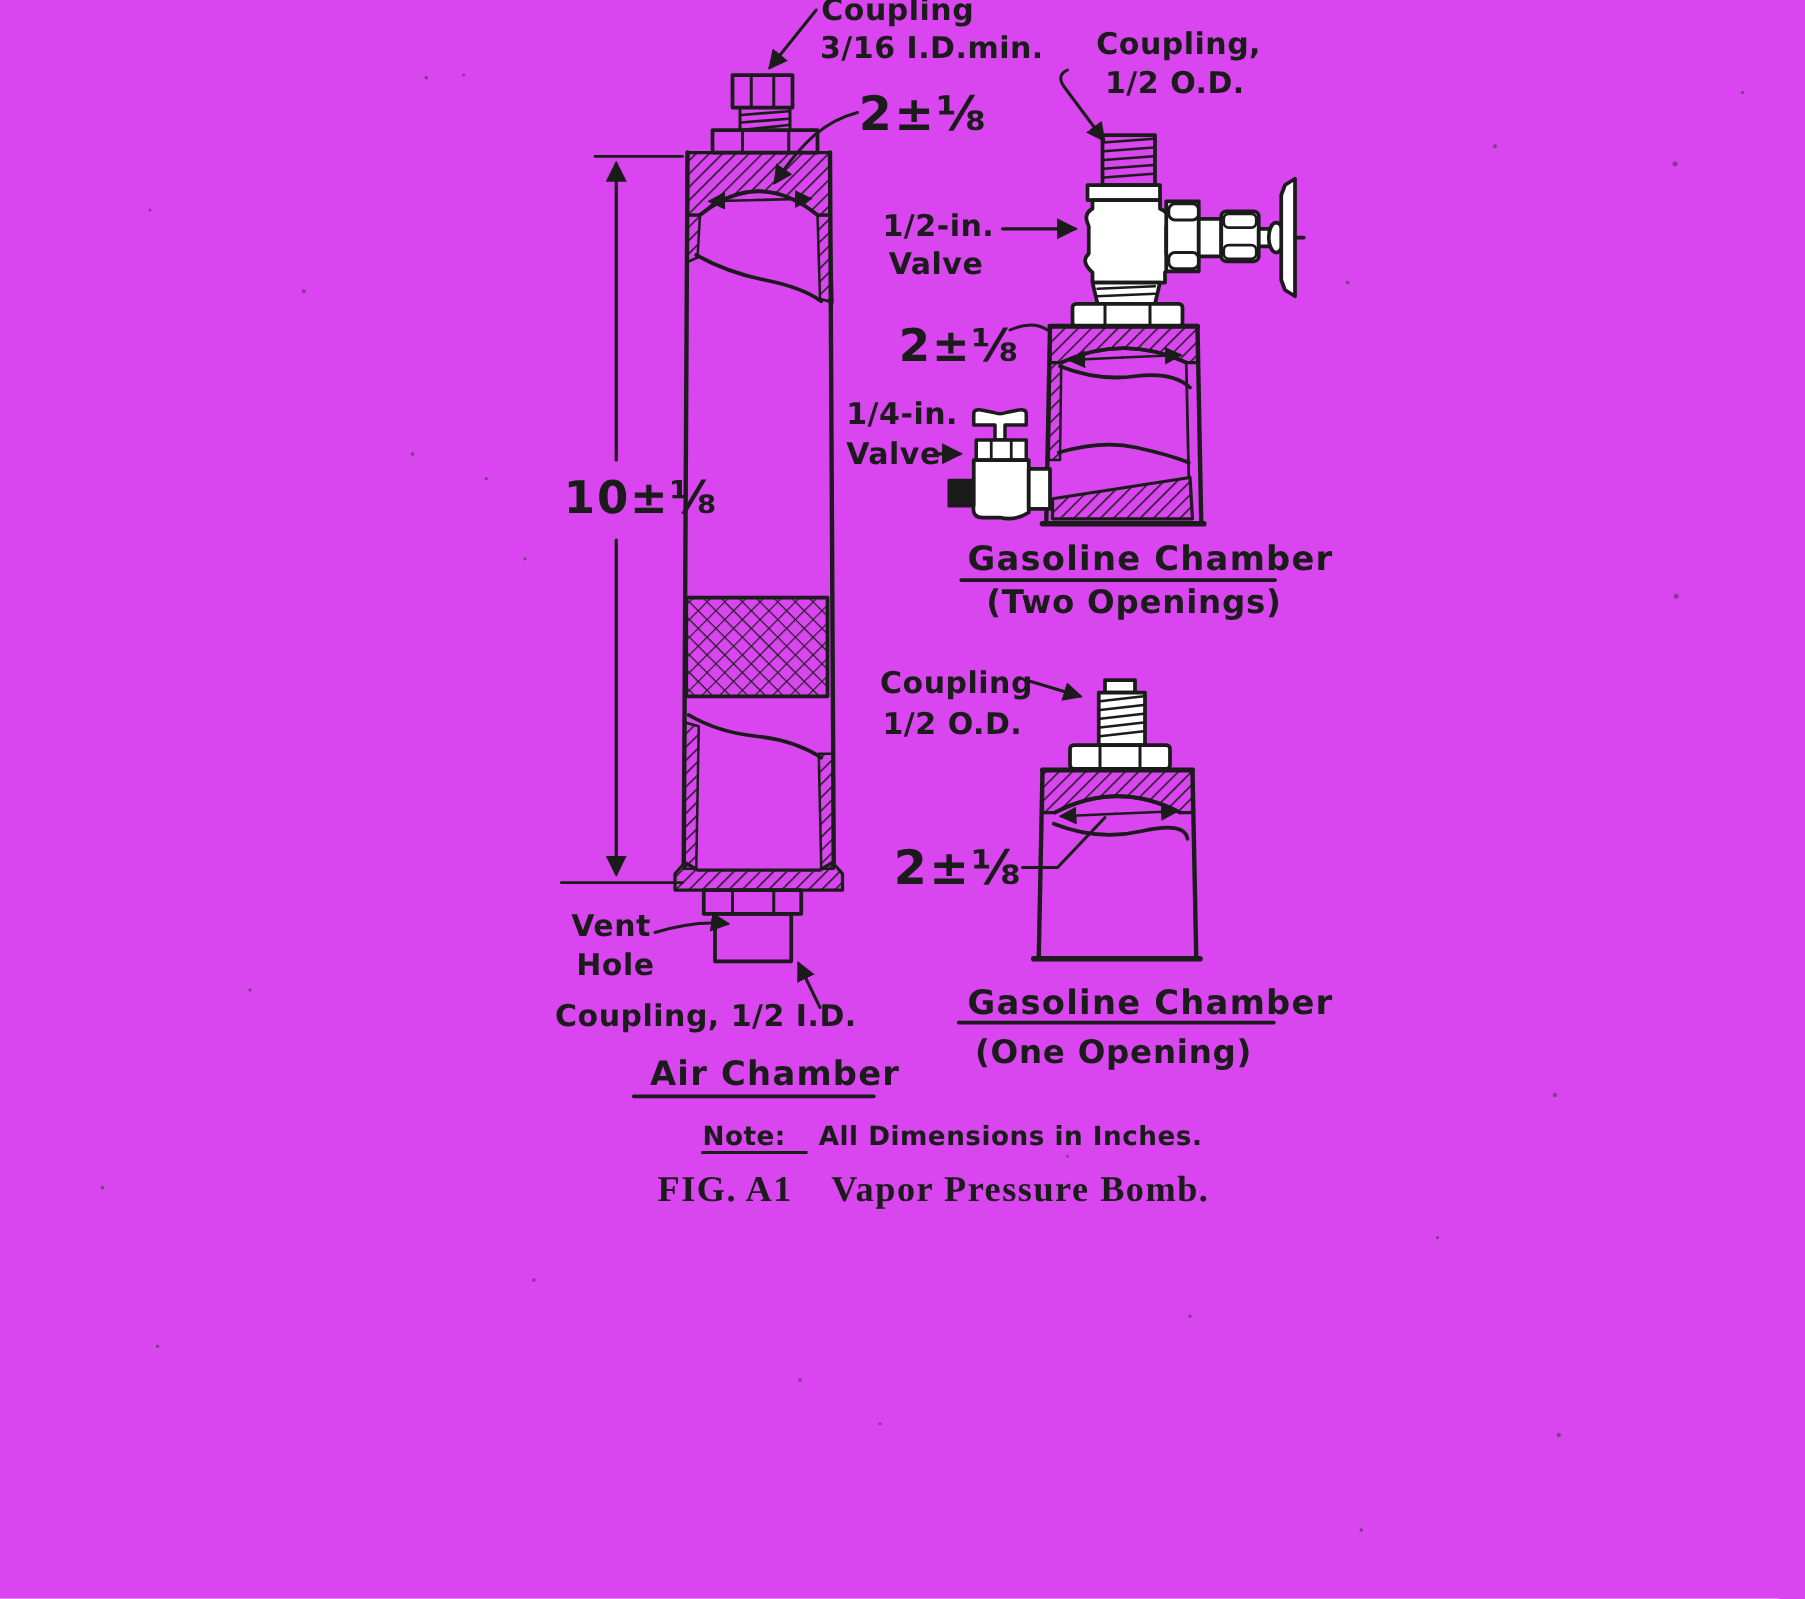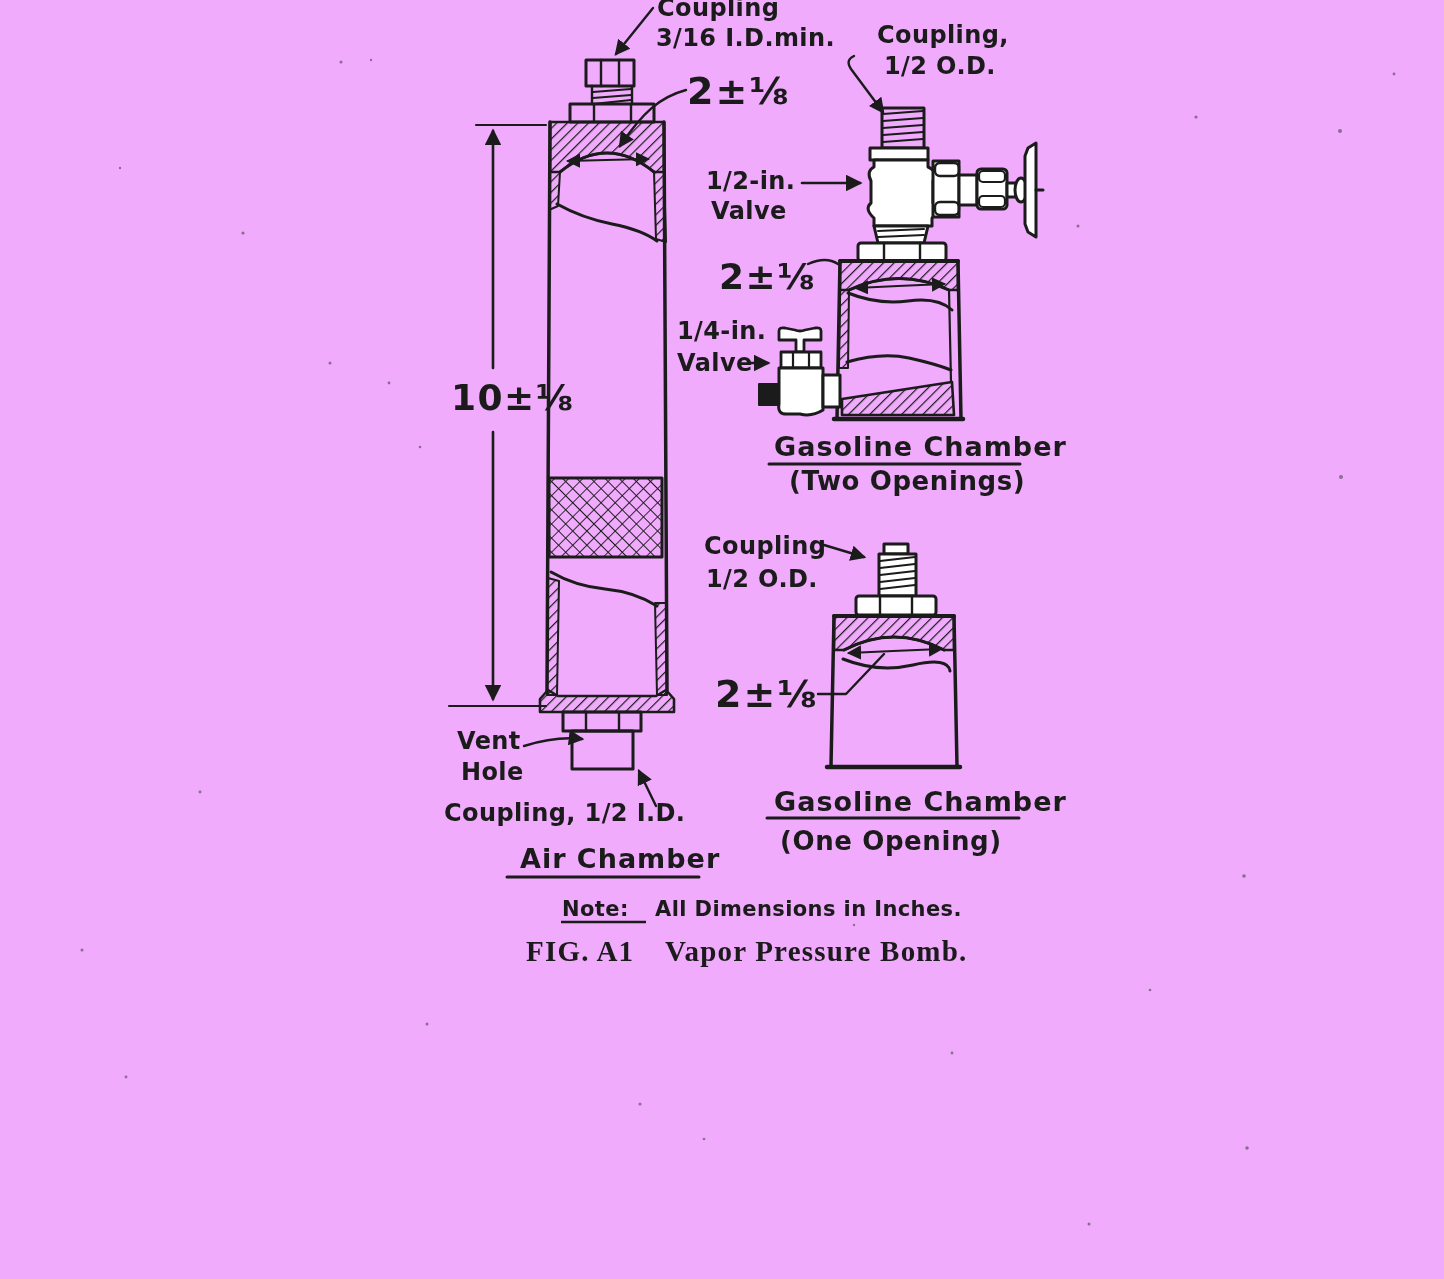--- a/index.html
+++ b/index.html
@@ -1,16 +1,16 @@
 <!DOCTYPE html>
 <html><head>
 <meta charset="utf-8">
 <style>
   html,body{margin:0;padding:0;background:#e8e8e8}
-  .page{position:relative;width:1444px;height:1279px;background:#f0abfc;overflow:hidden;
+  .page{position:relative;width:1444px;height:1279px;background:#d946ef;overflow:hidden;
         font-family:"DejaVu Sans",sans-serif}
   svg{position:absolute;left:0;top:0}
   text{fill:#1b1b1b}
   .t24{font:700 24px "DejaVu Sans",sans-serif;letter-spacing:.4px}
   .t26{font:700 26px "DejaVu Sans",sans-serif;letter-spacing:.6px}
   .t27{font:700 27px "DejaVu Sans",sans-serif;letter-spacing:1px}
   .dim38{font:700 38px "DejaVu Sans",sans-serif;letter-spacing:2px}
   .dim36{font:700 36px "DejaVu Sans",sans-serif;letter-spacing:1.5px}
   .note{font:700 21px "DejaVu Sans",sans-serif;letter-spacing:.4px}
   .cap{font:700 29px "Liberation Serif","DejaVu Serif",serif;letter-spacing:1.2px}

